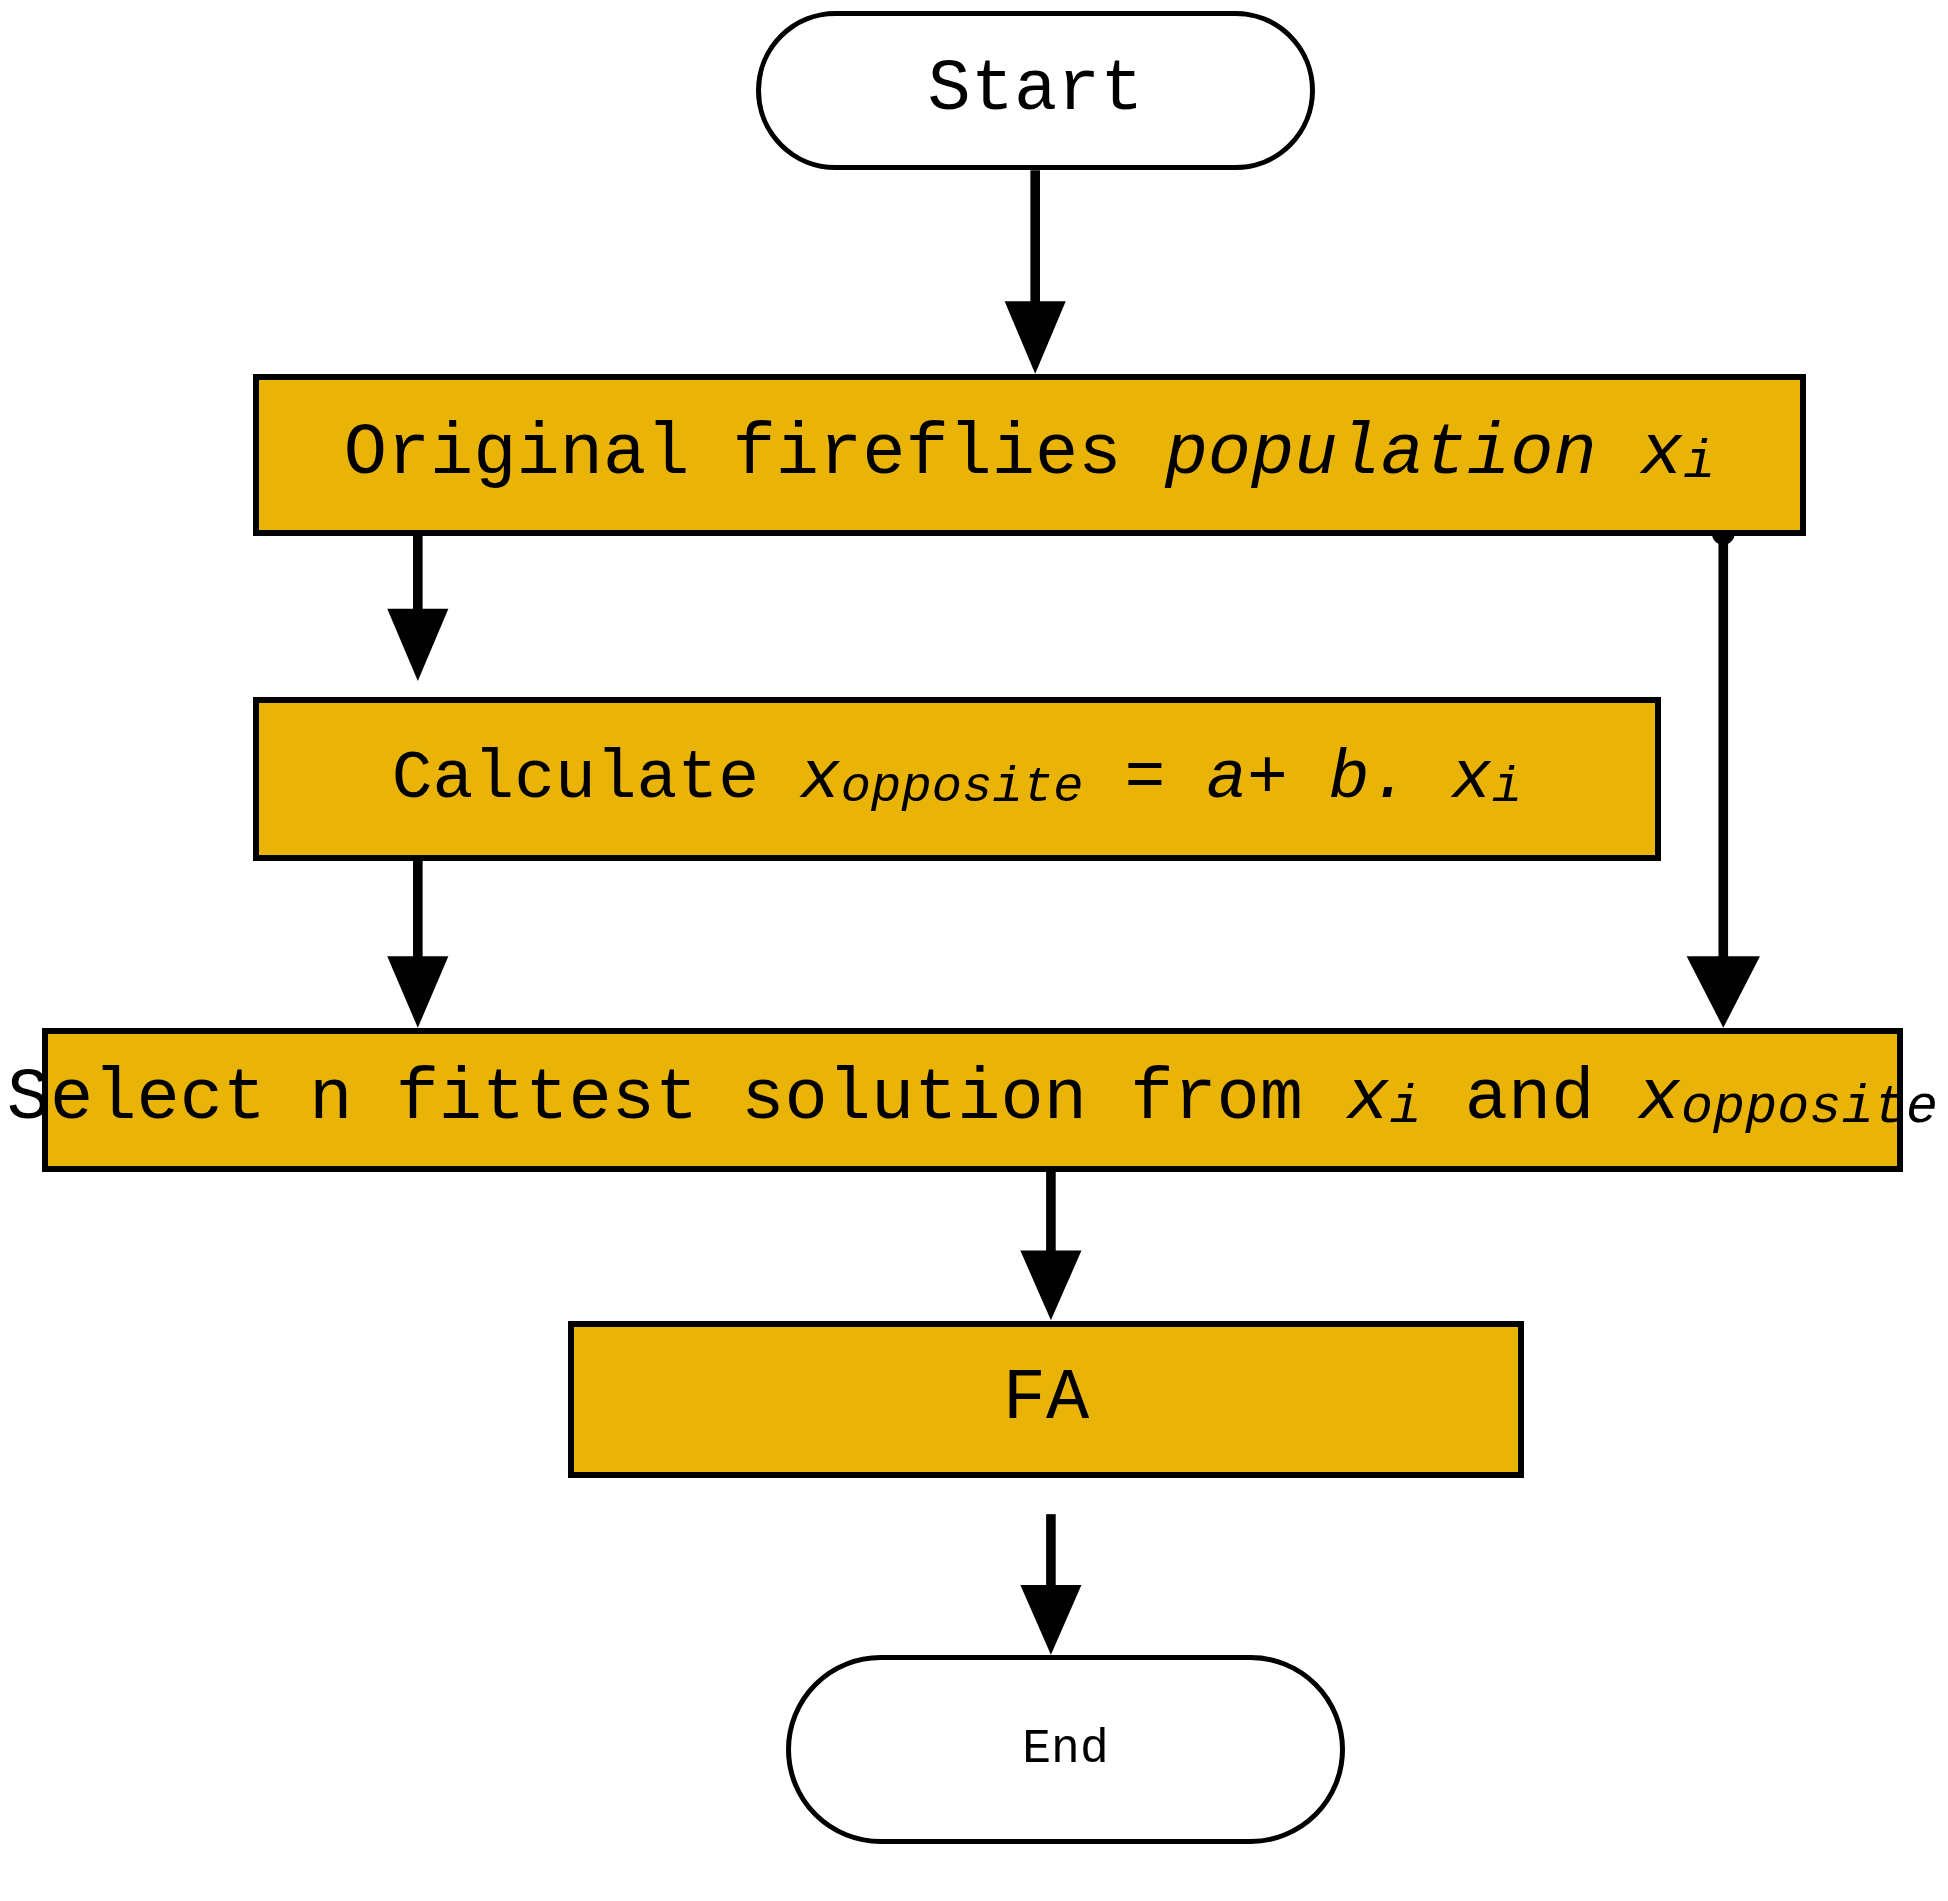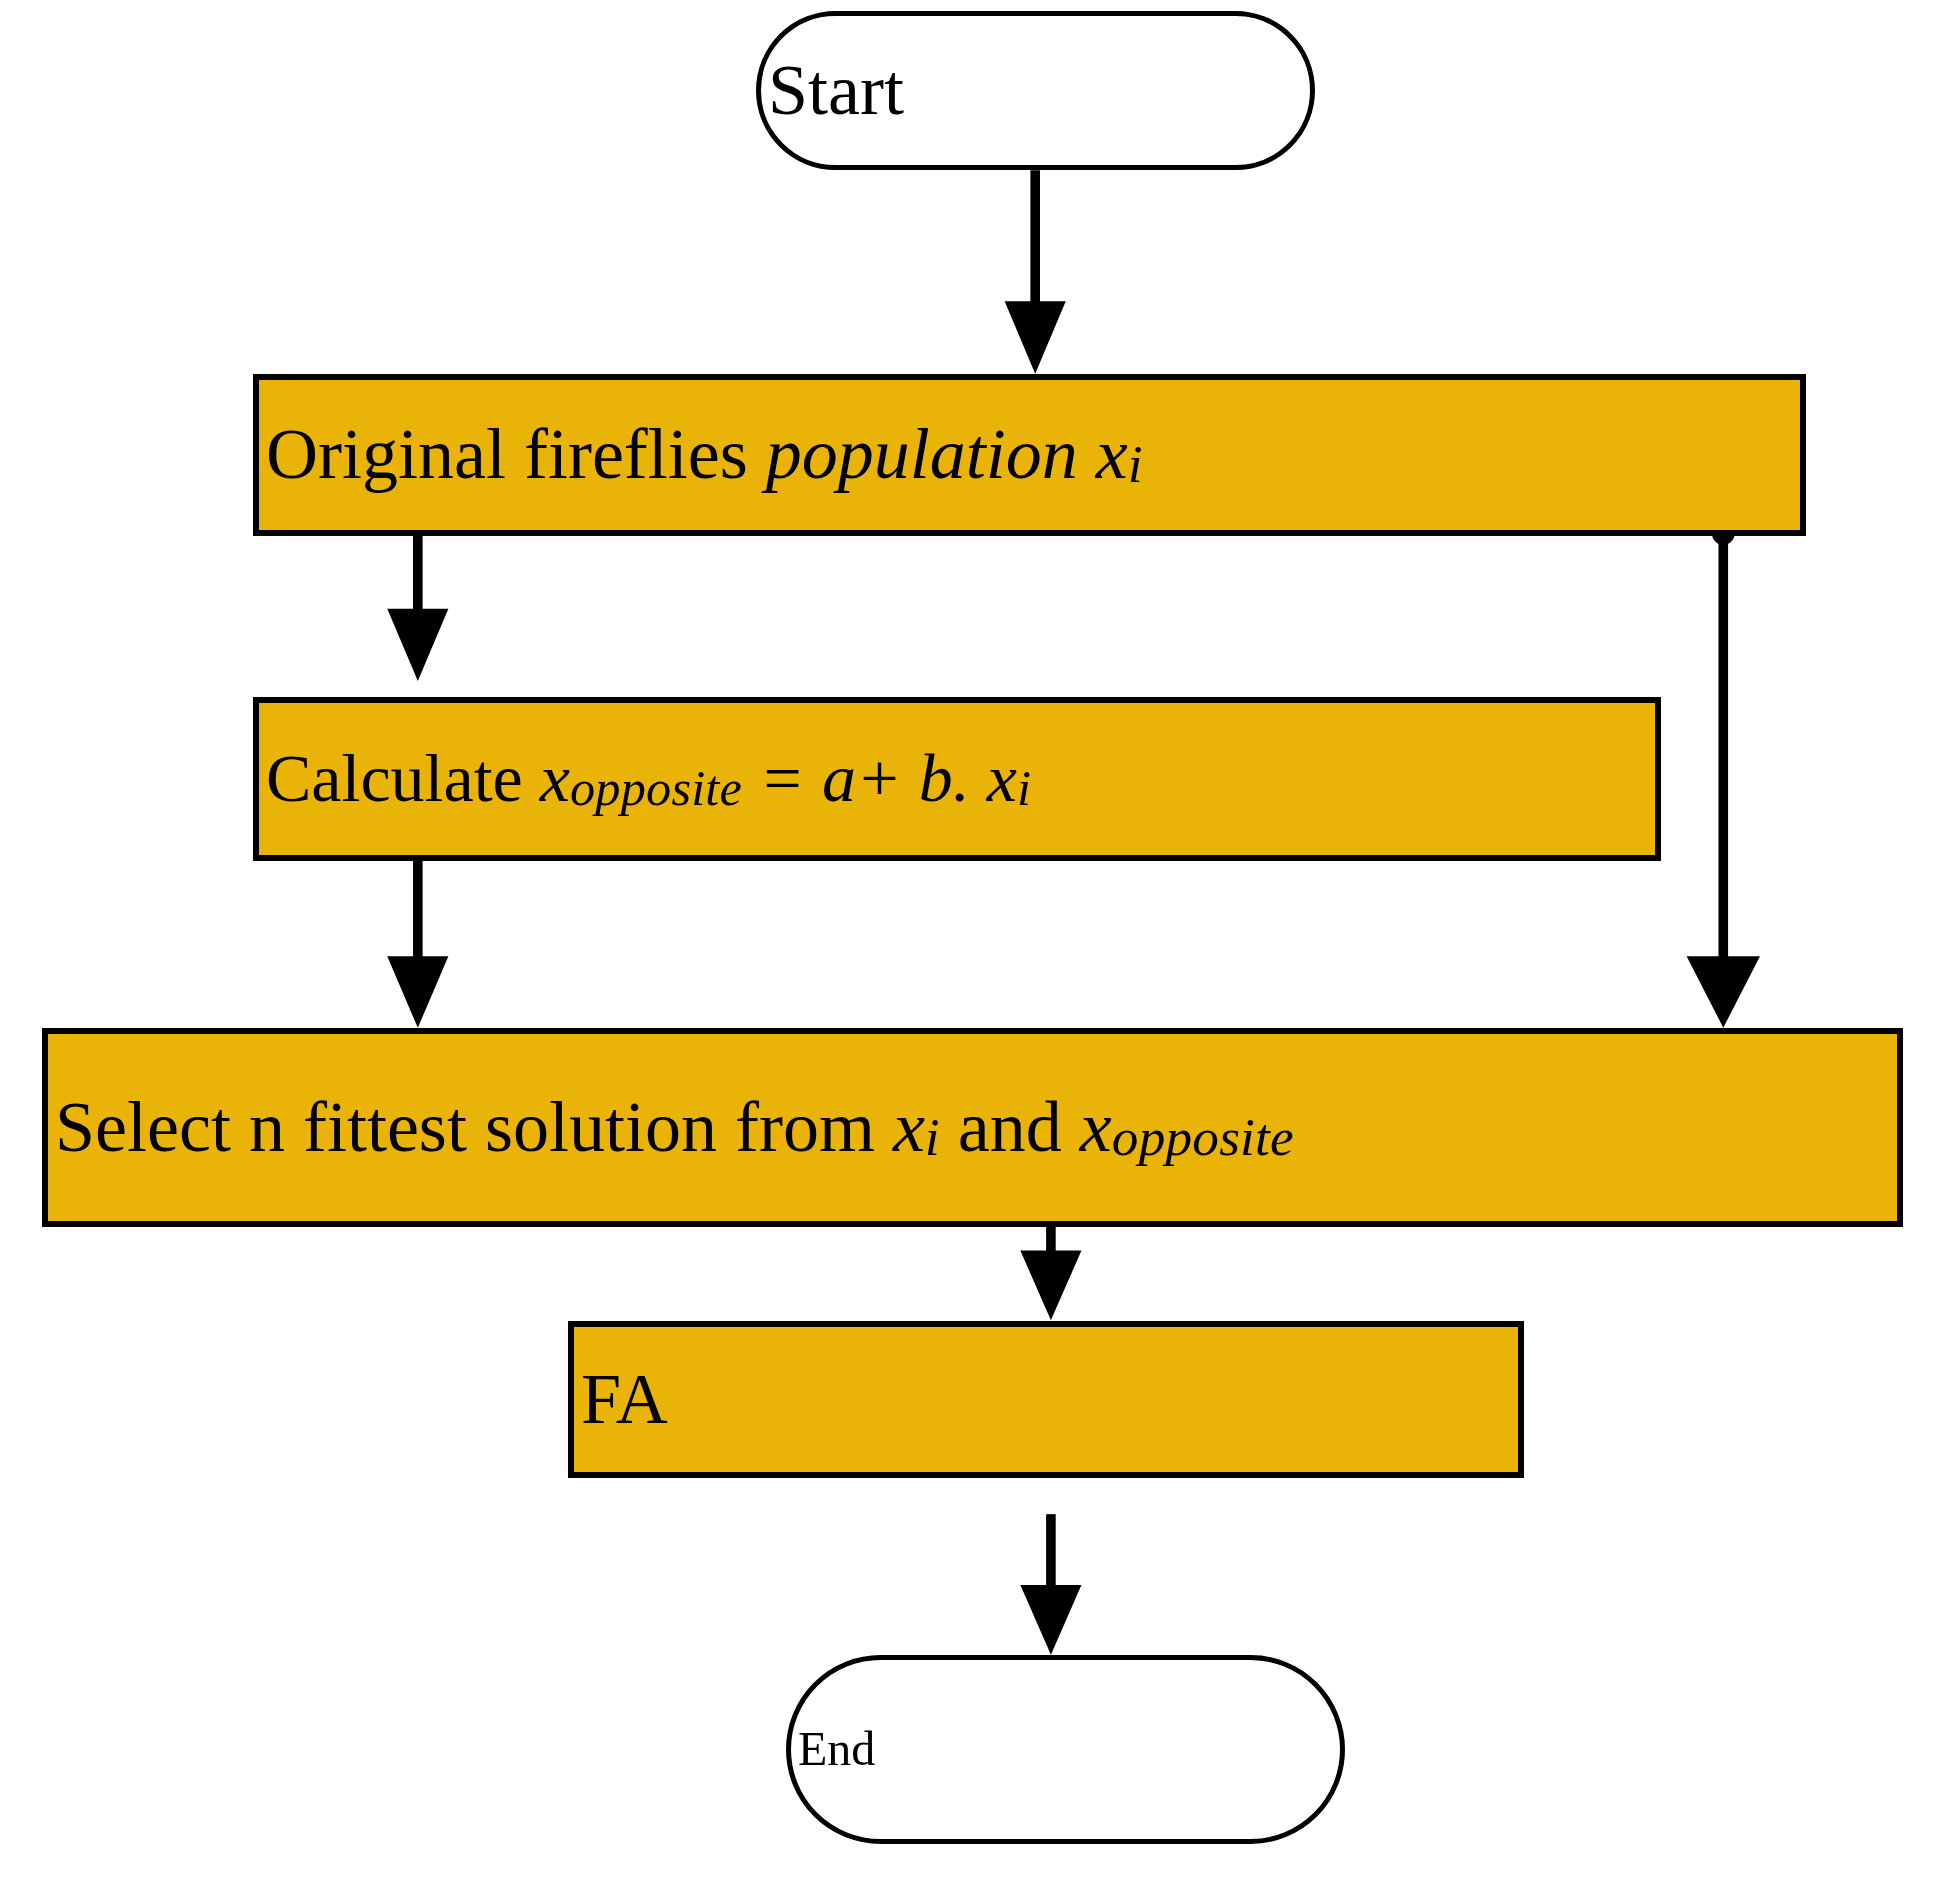--- a/index.html
+++ b/index.html
@@ -15,25 +15,26 @@
     width: 1949px;
     height: 1901px;
     background: #ffffff;
     overflow: hidden;
   }
   .node {
     position: absolute;
     box-sizing: border-box;
     display: flex;
     align-items: center;
-    justify-content: flex-start;
+    justify-content: center;
     text-align: center;
     color: #000000;
     line-height: 1.05;
     white-space: nowrap;
+    font-family: Liberation Mono, monospace;
   }
   .terminator {
     background: #ffffff;
     border: 5.2px solid #000000;
     border-radius: 105px;
   }
   .process {
     background: #eab308;
     border: 6.1px solid #000000;
   }
@@ -64,21 +65,21 @@
   .edge polygon {
     fill: #000000;
   }
   .edge circle {
     fill: #000000;
   }
   
   #node-start   { left: 756px;  top: 11.4px;   width: 559px;  height: 159px; font-size: 72px; }
   #node-p1      { left: 253px;  top: 374px;  width: 1553px; height: 162px; font-size: 72px; }
   #node-p2      { left: 253px;  top: 681px;  width: 1408px; height: 164px; font-size: 68px; margin-top: 16px; }
-  #node-p3      { left: 42px;   top: 1028px; width: 1861px; height: 199px; font-size: 72px; }
+  #node-p3      { left: 42px;   top: 1028px; width: 1861px; height: 144px; font-size: 72px; }
   #node-fa      { left: 568px;  top: 1321px; width: 956px; height: 157px; font-size: 72px; }
   #node-end     { left: 786px;  top: 1655px; width: 559px;  height: 189px; font-size: 48px; }
 </style>
 </head>
 <body>
 
 <div id="canvas">
 
   <svg class="edge" style="left:0; top:0; width:1949px; height:1901px;" viewBox="0 0 2231 2177" width="1949" height="1901">
 

